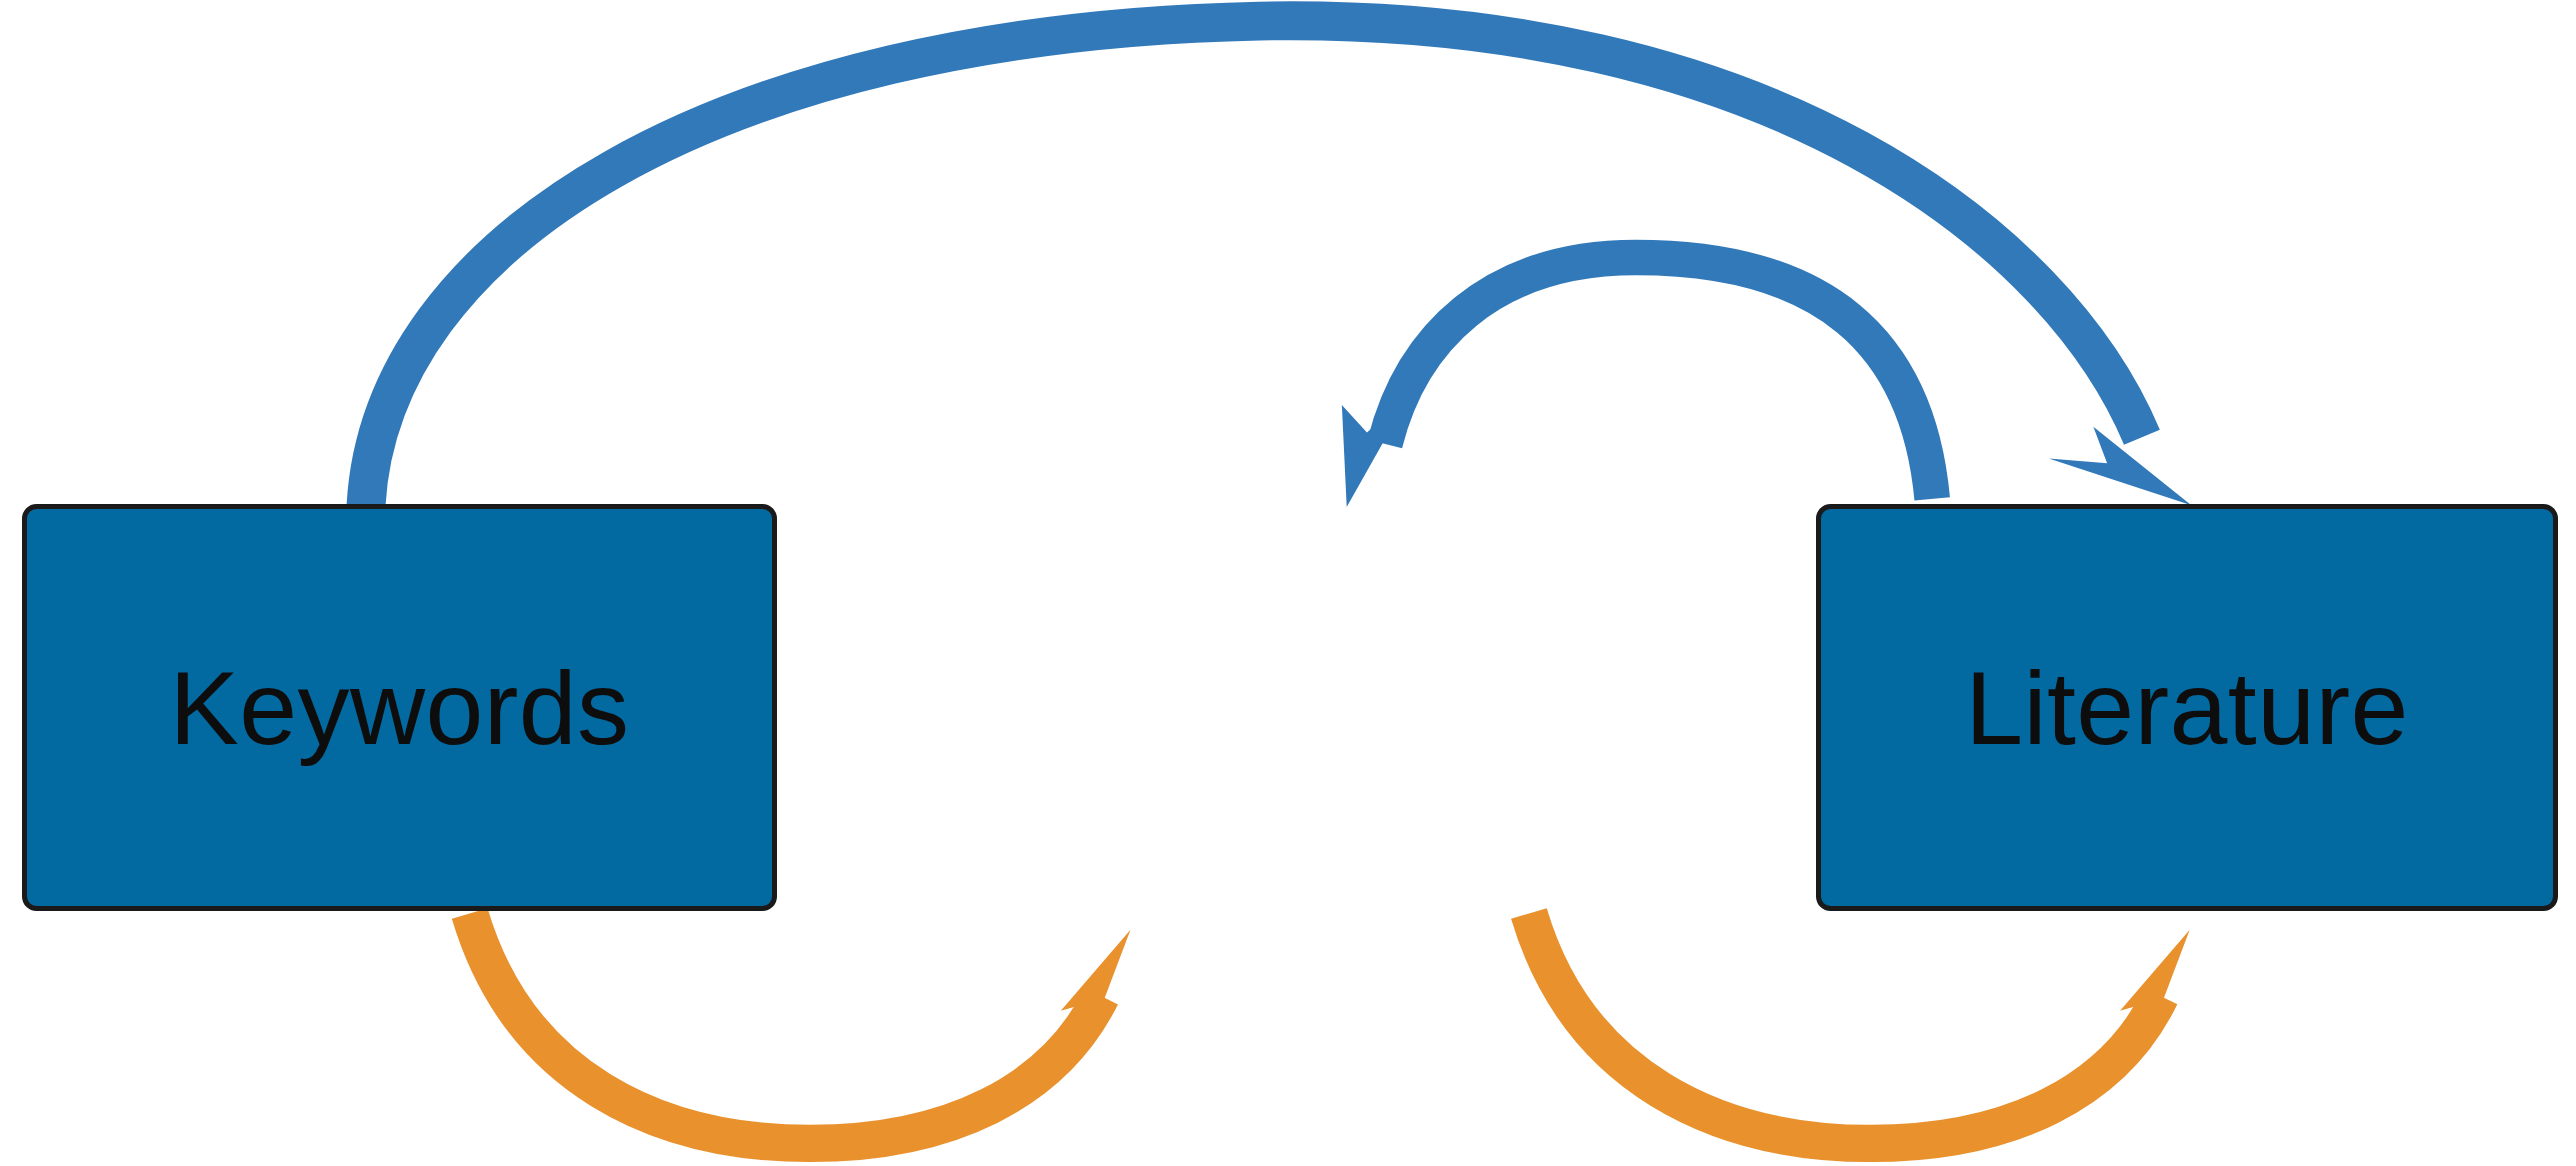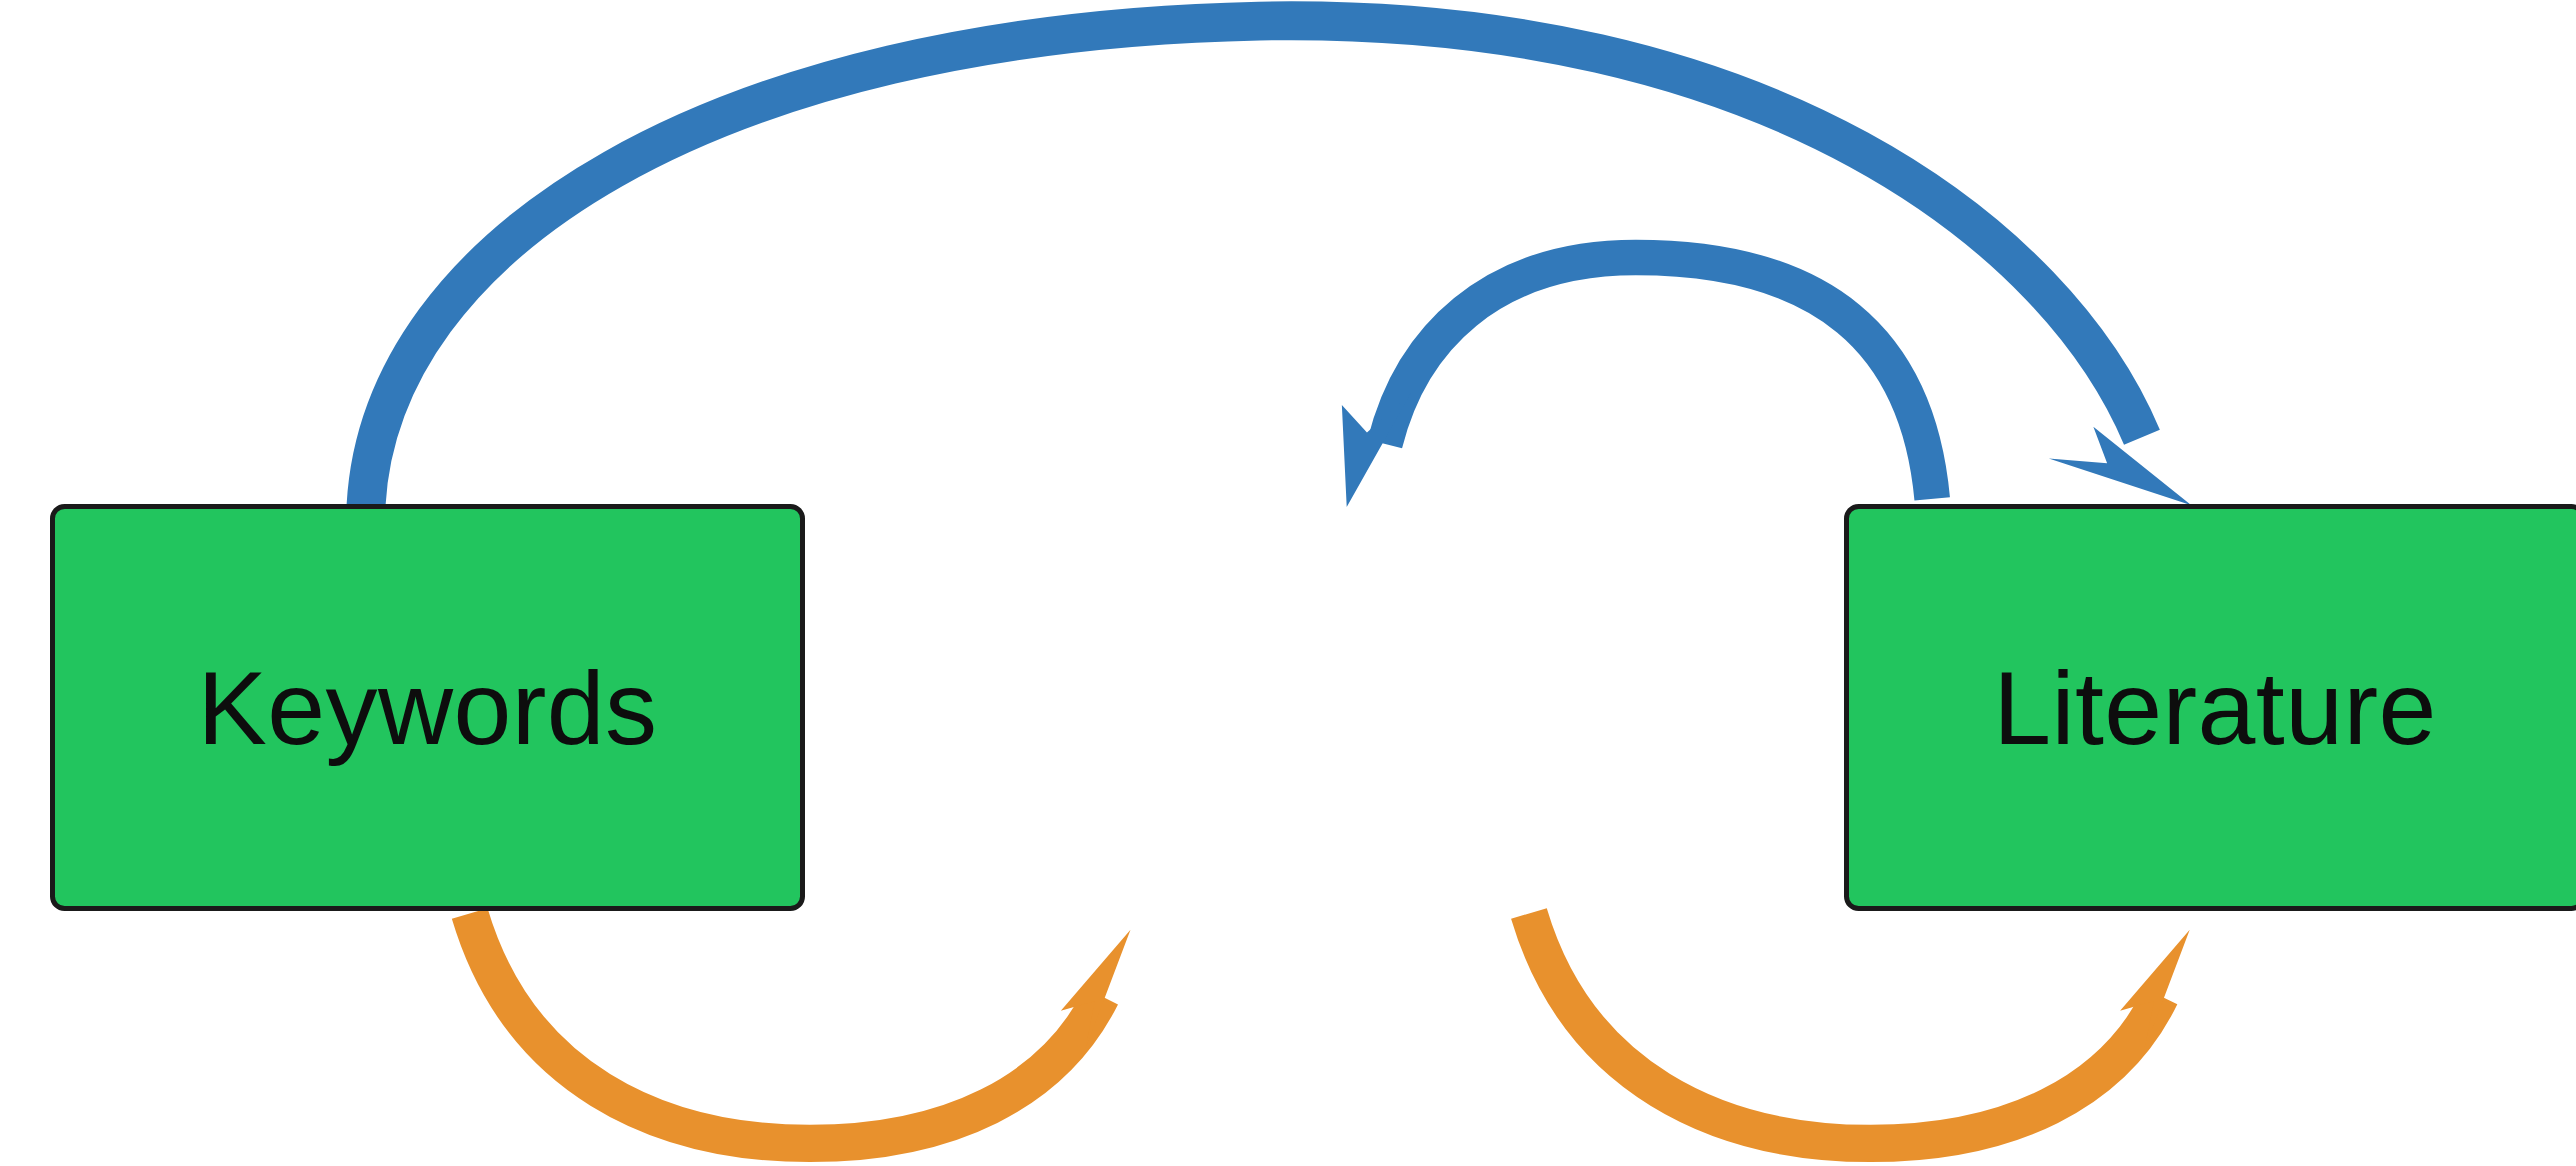--- a/index.html
+++ b/index.html
@@ -24,28 +24,27 @@
     position: absolute;
     top: 0;
     left: 0;
     width: 2576px;
     height: 1167px;
     display: block;
   }
   .node-box {
     position: absolute;
     box-sizing: border-box;
-    background: #22c55e;
+    background: #0369a1;
     border: 5.7px solid #1a1a1a;
     border-radius: 14.6px;
     display: flex;
     align-items: center;
     justify-content: center;
     z-index: 5;
-    margin-left: 28px;
   }
   .node-label {
     font-family: "Liberation Sans", sans-serif;
     font-size: 104px;
     font-weight: 400;
     color: #0d0d0d;
     line-height: 1;
     letter-spacing: 0.4px;
     white-space: nowrap;
     user-select: none;

